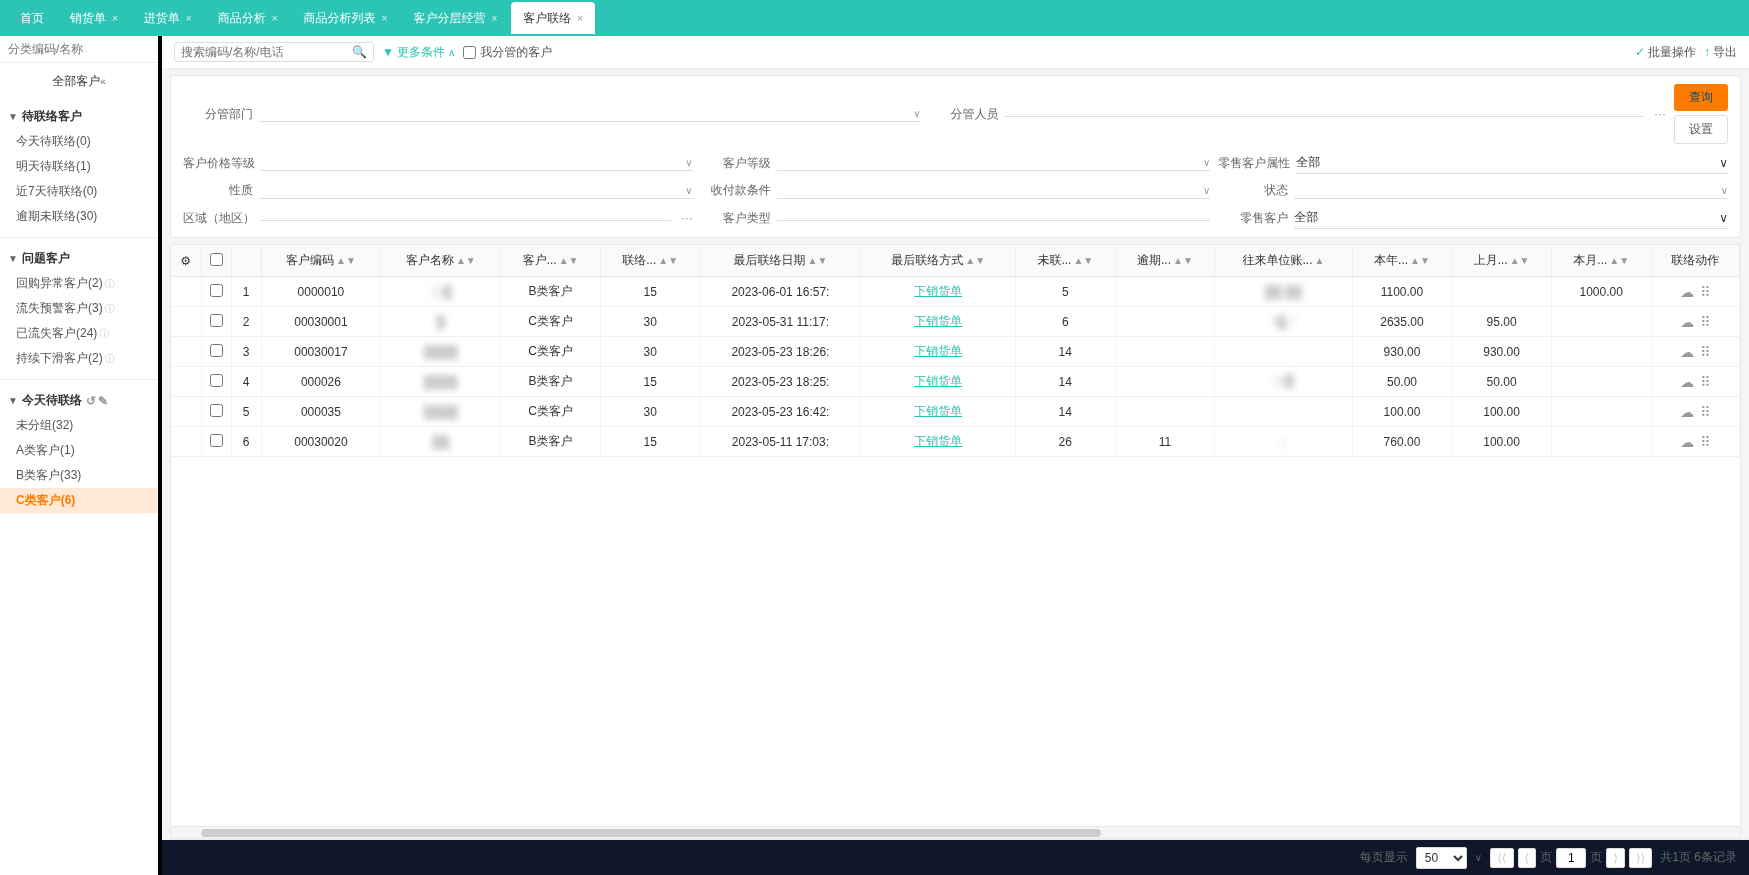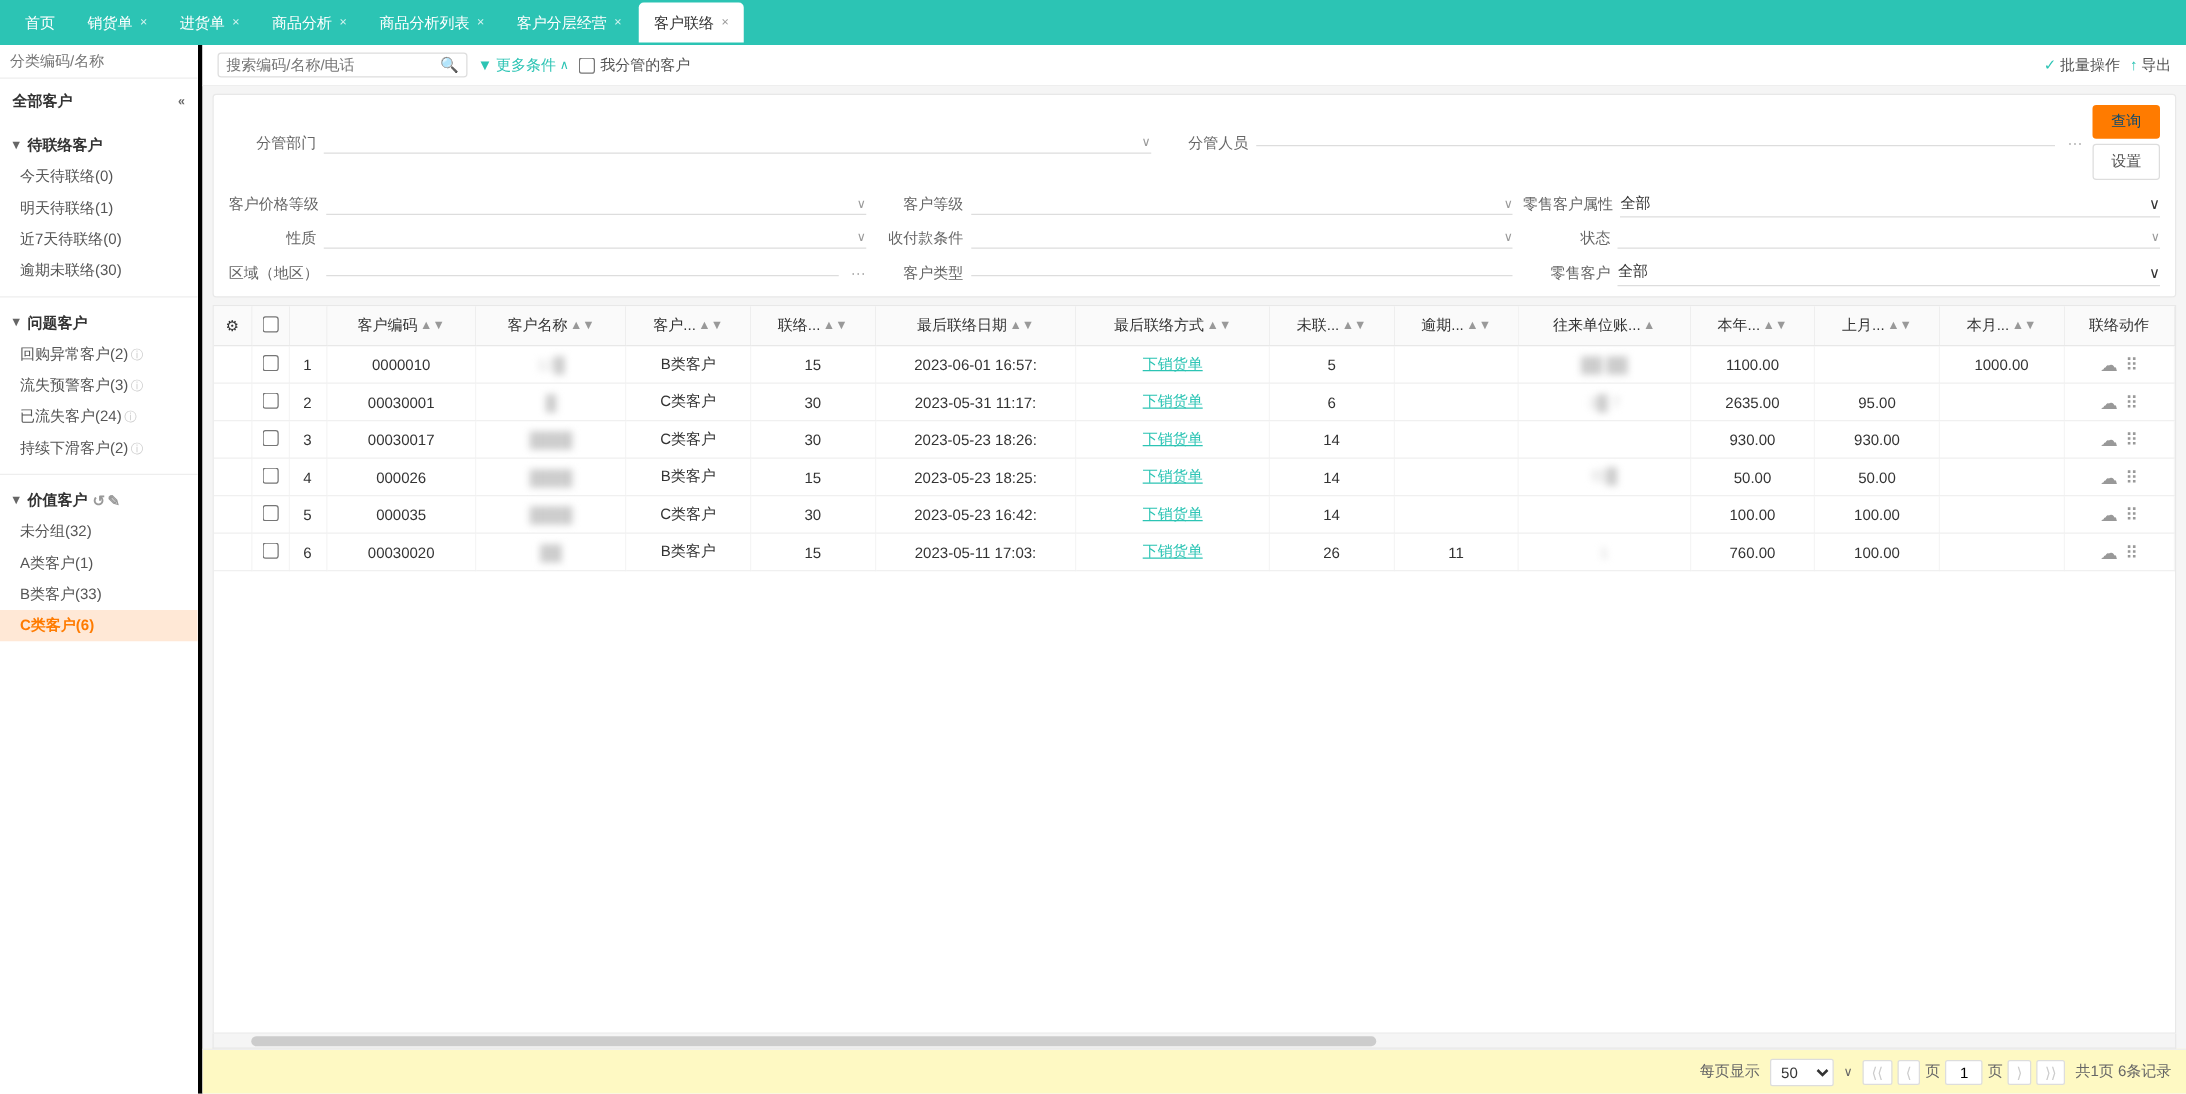--- a/index.html
+++ b/index.html
@@ -13,21 +13,21 @@
     .nav-item.active .close-x { color: #999; }
     
     
     .main-layout { display: flex; height: calc(875px - 36px); }
     
     
     .sidebar { width: 162px; background: #fff; border-right: 4px solid #000000; display: flex; flex-direction: column; overflow-y: auto; flex-shrink: 0; }
     .sidebar-search { padding: 6px 8px; display: flex; align-items: center; border-bottom: 1px solid #eee; }
     .sidebar-search input { flex: 1; border: none; outline: none; font-size: 12px; color: #999; }
     .sidebar-section { padding: 4px 0; }
-    .sidebar-title { display: flex; align-items: center; justify-content: space-between; padding: 6px 10px; font-weight: bold; font-size: 12px; color: #333; cursor: pointer; }
+    .sidebar-title { display: flex; align-items: center; justify-content: center; padding: 6px 10px; font-weight: normal; font-size: 12px; color: #333; cursor: pointer; }
     .sidebar-title .collapse-icon { color: #666; font-size: 10px; }
     .sidebar-group-label { display: flex; align-items: center; padding: 4px 8px; color: #333; font-size: 12px; font-weight: bold; }
     .sidebar-group-label .arrow { margin-right: 4px; color: #666; font-size: 10px; }
     .sidebar-item { padding: 4px 8px 4px 16px; color: #555; cursor: pointer; font-size: 12px; display: flex; align-items: center; }
     .sidebar-item.active { background: #ffe8d6; color: #ff7b00; font-weight: bold; }
     .sidebar-item .info-icon { margin-left: 2px; color: #ccc; font-size: 10px; }
     .sidebar-divider { height: 1px; background: #eee; margin: 4px 0; }
     
     
     .content { flex: 1; display: flex; flex-direction: column; overflow: hidden; background: #f5f5f5; }
@@ -70,21 +70,21 @@
     .data-table .actions { display: flex; gap: 6px; justify-content: center; align-items: center; }
     .data-table .action-icon { color: #999; cursor: pointer; font-size: 14px; }
     .gear-col { width: 30px; }
     .check-col { width: 30px; }
     
     
     .th-content { display: flex; align-items: center; justify-content: center; gap: 2px; }
     .sort-icon { color: #999; font-size: 10px; }
     
     
-    .footer { background: #fef9c3; border-top: 1px solid #eee; padding: 6px 12px; display: flex; align-items: center; justify-content: flex-end; gap: 8px; height: 36px; }
+    .footer { background: #0f172a; border-top: 1px solid #eee; padding: 6px 12px; display: flex; align-items: center; justify-content: flex-end; gap: 8px; height: 36px; }
     .footer-label { color: #666; font-size: 12px; }
     .footer-select { border: 1px solid #ddd; border-radius: 2px; padding: 2px 4px; font-size: 12px; color: #333; background: #fff; }
     .pagination { display: flex; align-items: center; gap: 4px; }
     .page-btn { border: 1px solid #ddd; background: #fff; border-radius: 2px; padding: 2px 6px; cursor: pointer; color: #555; font-size: 12px; }
     .page-btn.disabled { color: #ccc; cursor: not-allowed; }
     .page-info { color: #666; font-size: 12px; display: flex; align-items: center; gap: 4px; }
     .page-input { width: 30px; border: 1px solid #ddd; border-radius: 2px; padding: 2px 4px; text-align: center; font-size: 12px; }
     .total-info { color: #666; font-size: 12px; }
     
     
@@ -185,21 +185,21 @@
         <span>持续下滑客户(2)</span>
         <span class="info-icon">ⓘ</span>
       </div>
     </div>
 
     <div class="sidebar-divider"></div>
 
     <div class="sidebar-section">
       <div class="sidebar-group-label">
         <span class="arrow">▼</span>
-        <span>价值客户</span>
+        <span>今天待联络</span>
         <span style="margin-left:4px;color:#999;font-size:12px;cursor:pointer;">↺</span>
         <span style="margin-left:2px;color:#999;font-size:12px;cursor:pointer;">✎</span>
       </div>
       <div class="sidebar-item">
         <span>未分组(32)</span>
       </div>
       <div class="sidebar-item">
         <span>A类客户(1)</span>
       </div>
       <div class="sidebar-item">

